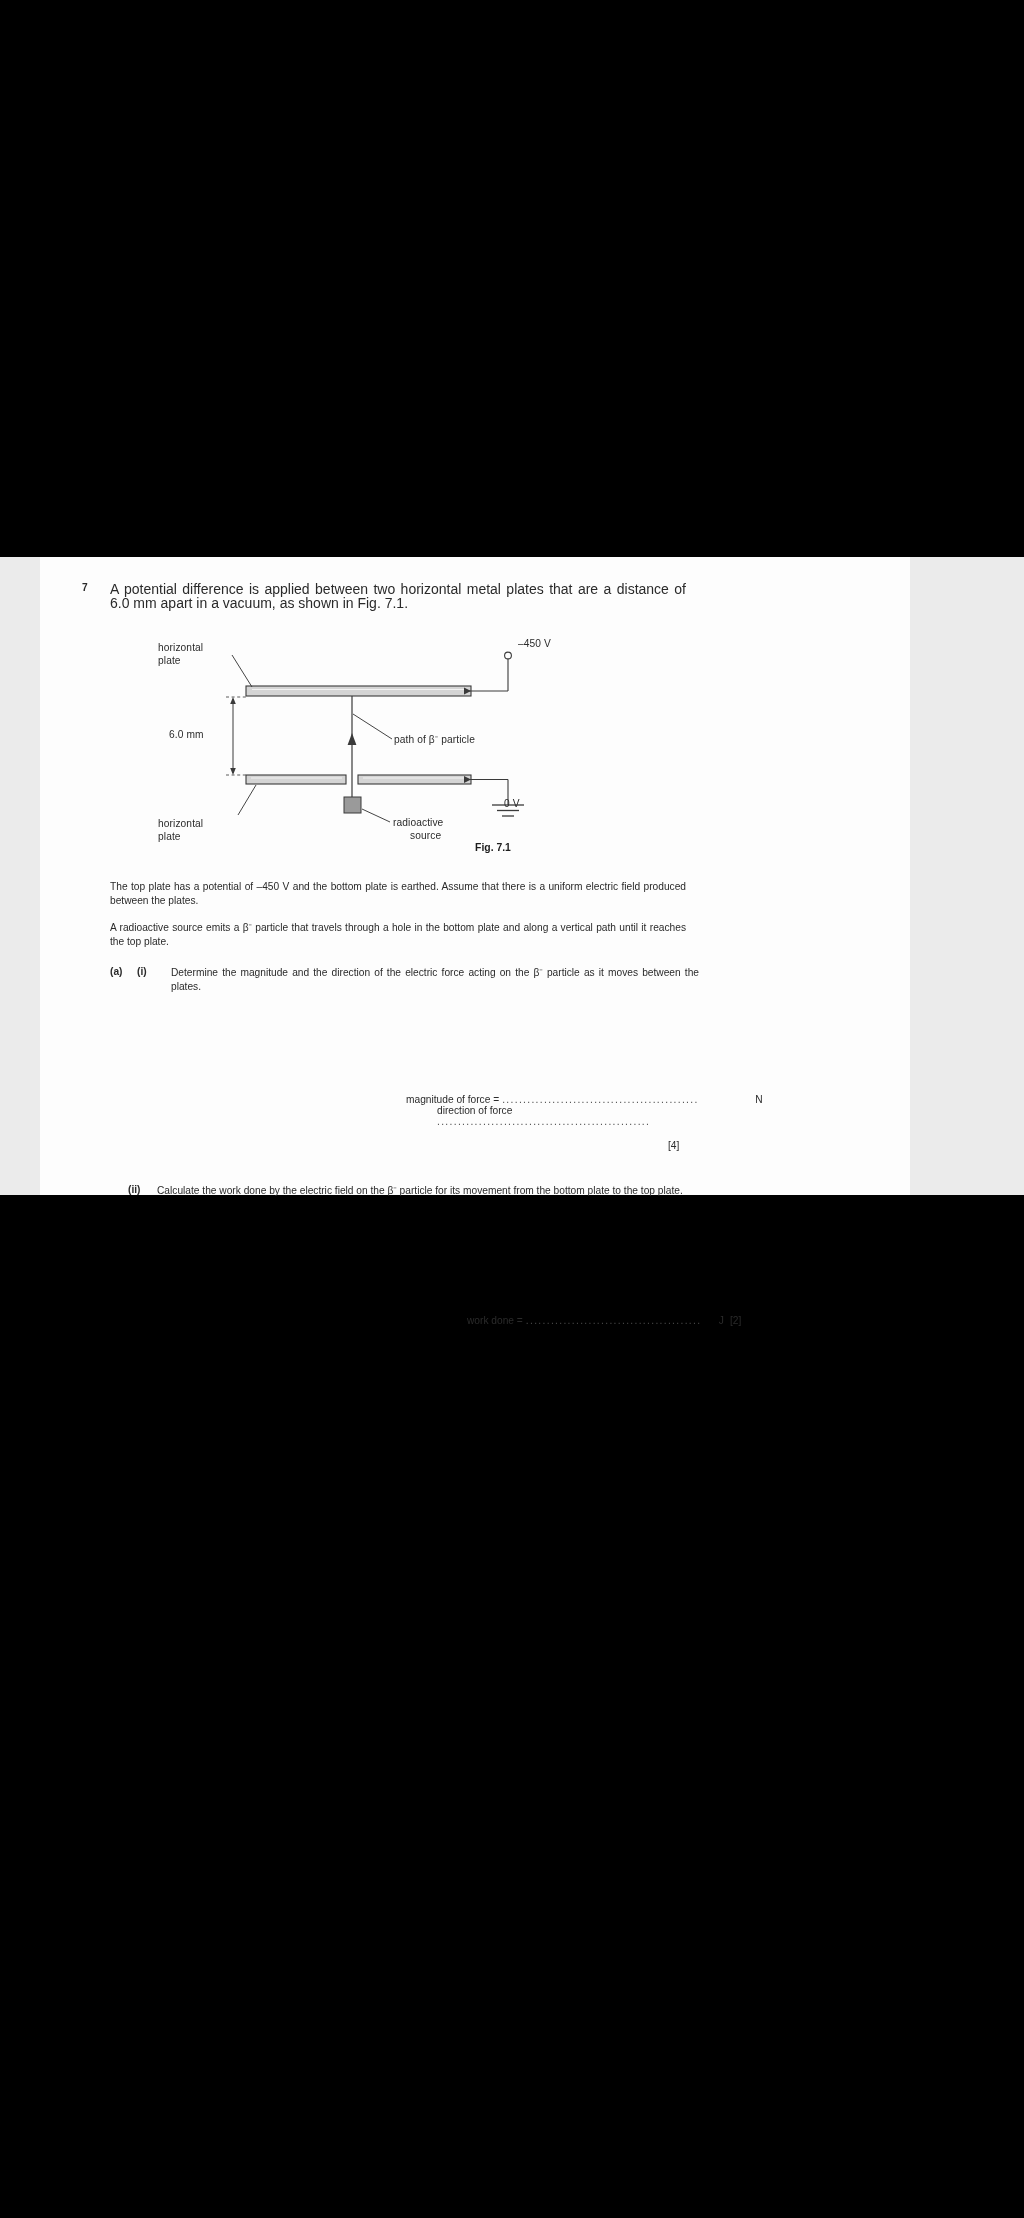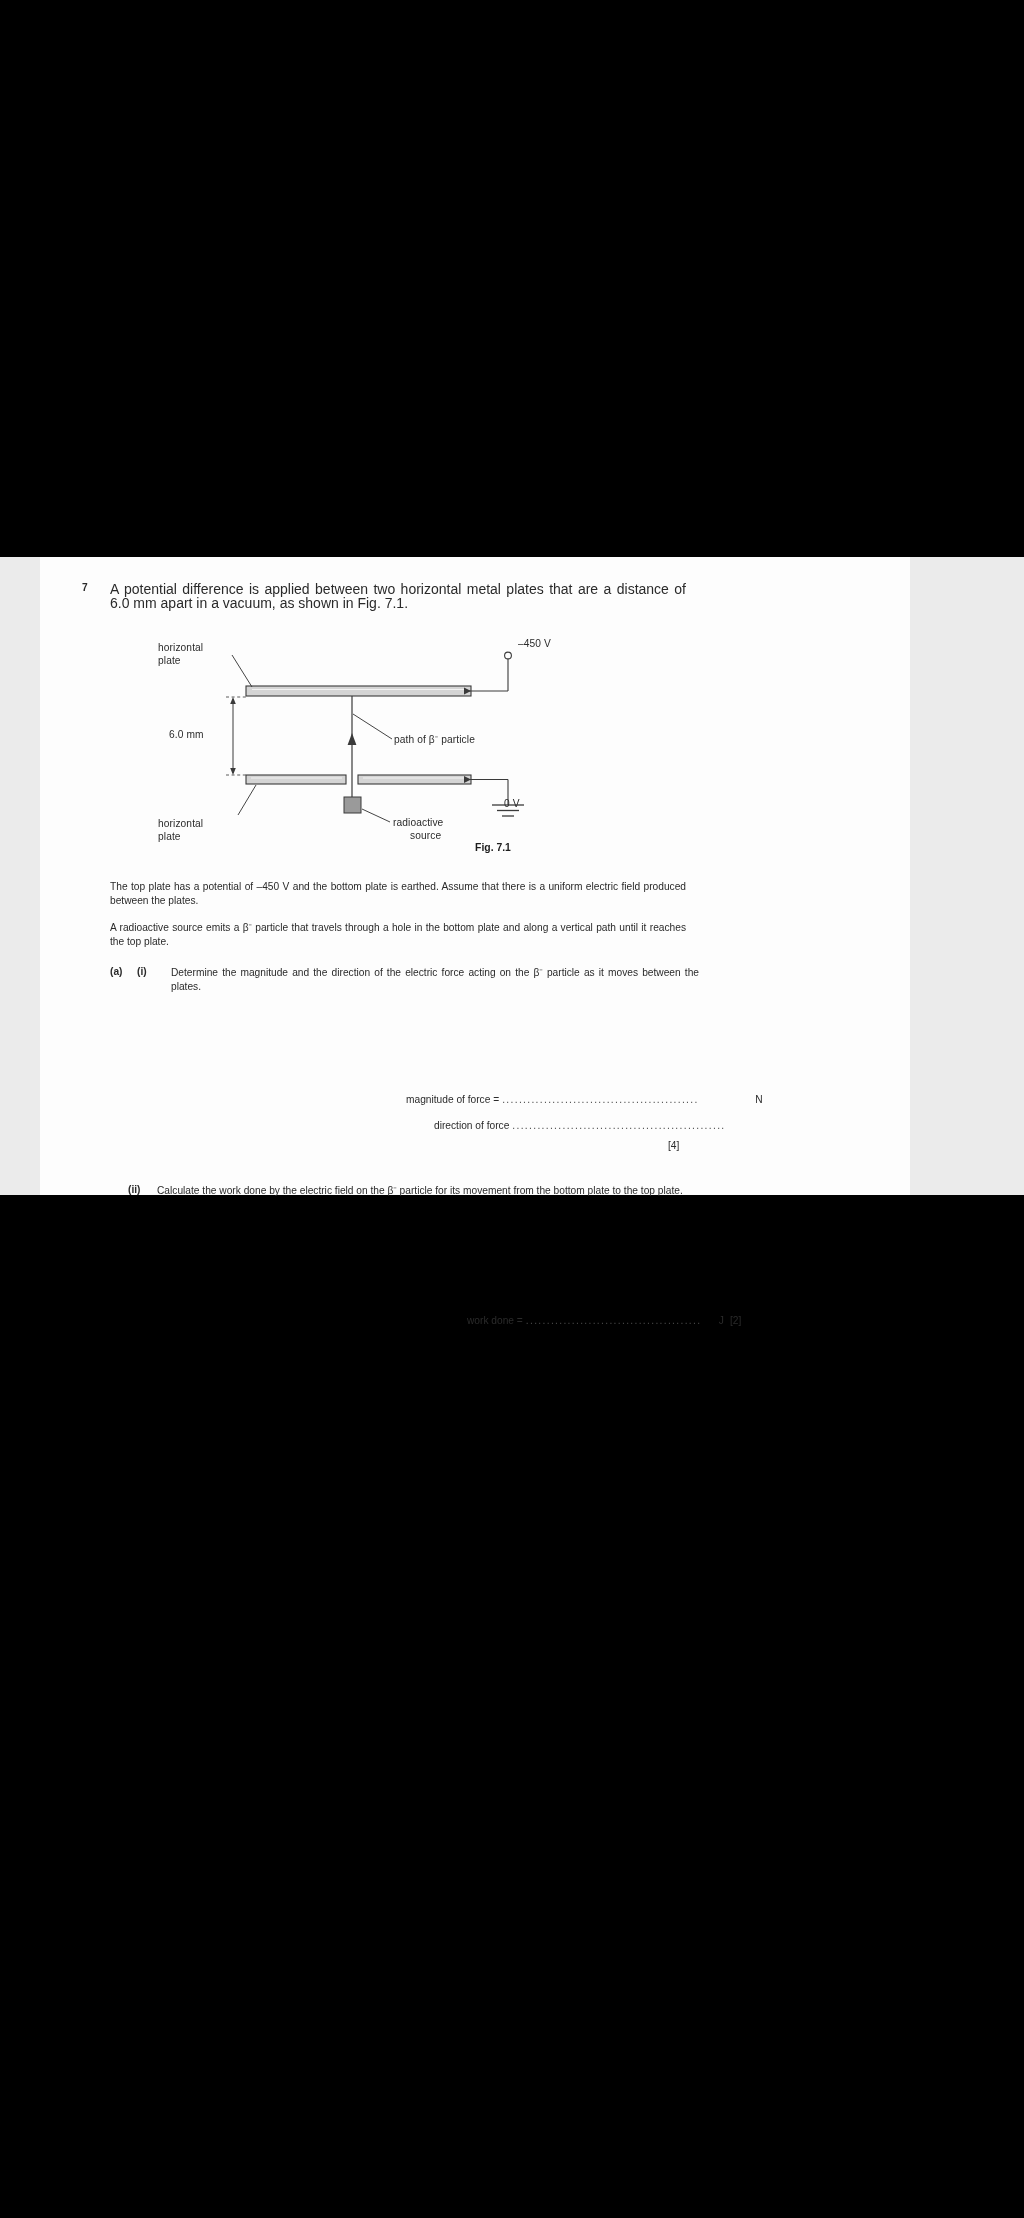--- a/index.html
+++ b/index.html
@@ -134,21 +134,21 @@
   .dots {
     display: inline-block;
     overflow: hidden;
     color: #4a4a4a;
     letter-spacing: 1.35px;
     font-size: 10.2px;
     margin: 0 3px;
   }
   #ans-magnitude { left: 366px; top: 537px; justify-content: center; }
   #ans-magnitude .dots { width: 250px; }
-  #ans-direction { left: 394px; top: 563px; }
+  #ans-direction { left: 394px; top: 548px; flex-direction: column; }
   #ans-direction .dots { width: 262px; }
   #ans-work      { left: 427px; top: 758px; }
   #ans-work .dots { width: 190px; }
 
   .marks {
     position: absolute;
     font-size: 10.2px;
     color: #2b2b2b;
   }
   #marks-4 { left: 628px; top: 583px; }

